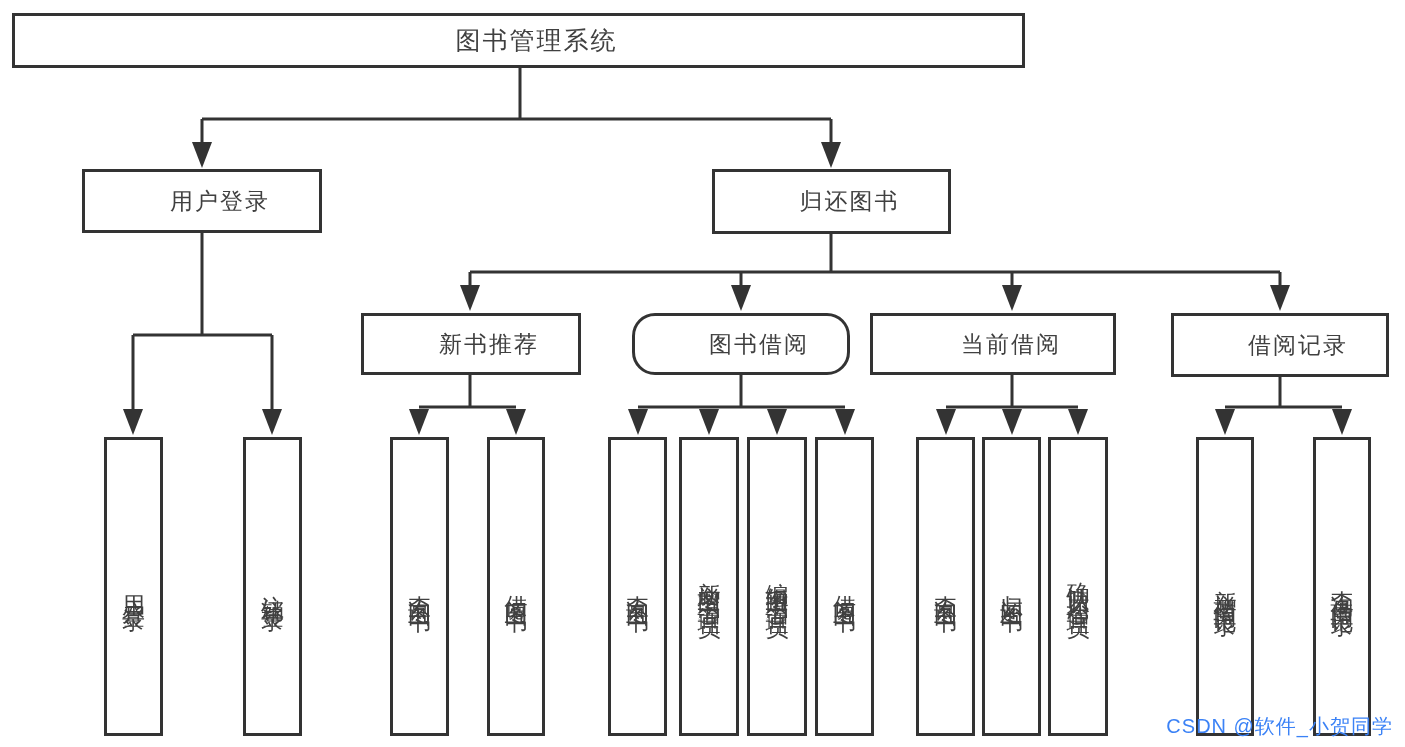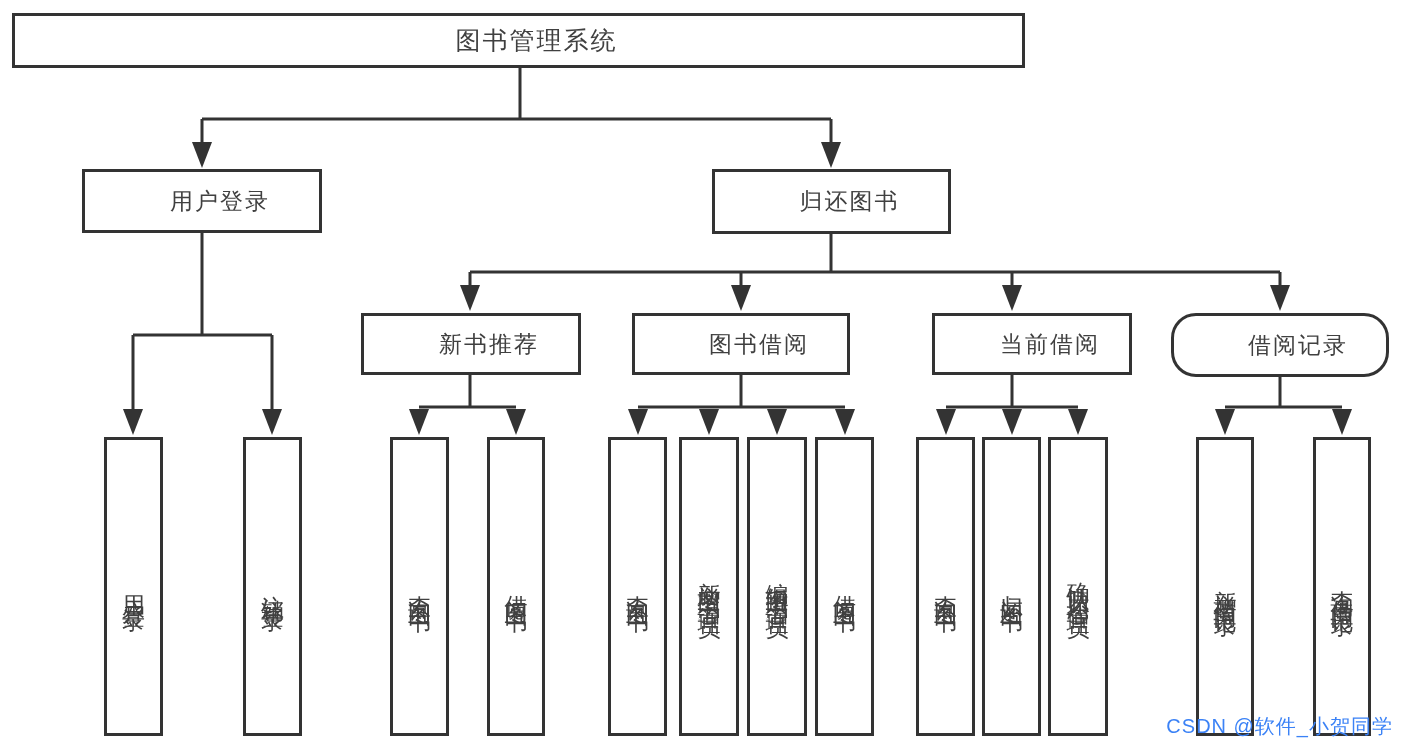--- a/index.html
+++ b/index.html
@@ -96,27 +96,27 @@
   <div class="node h-node" style="left:82px; top:169px; width:240px; height:64px;">
     <span>用户登录</span>
   </div>
   <div class="node h-node" style="left:712px; top:169px; width:239px; height:65px;">
     <span>归还图书</span>
   </div>
 
   <div class="node h-node" style="left:361px; top:313px; width:220px; height:62px;">
     <span>新书推荐</span>
   </div>
-  <div class="node h-node" style="left:632px; top:313px; width:218px; height:62px;">
+  <div class="node h-node" style="left:632px; top:313px; width:218px; height:62px;border-radius:23px;">
     <span>图书借阅</span>
   </div>
-  <div class="node h-node" style="left:932px; top:313px; width:200px; height:62px;">
+  <div class="node h-node" style="left:870px; top:313px; width:246px; height:62px;">
     <span>当前借阅</span>
   </div>
-  <div class="node h-node" style="left:1171px; top:313px; width:218px; height:64px;border-radius:25px;">
+  <div class="node h-node" style="left:1171px; top:313px; width:218px; height:64px;">
     <span>借阅记录</span>
   </div>
 
   <div class="node leaf" style="left:104px; top:437px; width:59px; height:299px;">
     <span class="vtext">用户登录</span>
   </div>
   <div class="node leaf" style="left:243px; top:437px; width:59px; height:299px;">
     <span class="vtext">注销登录</span>
   </div>
 

